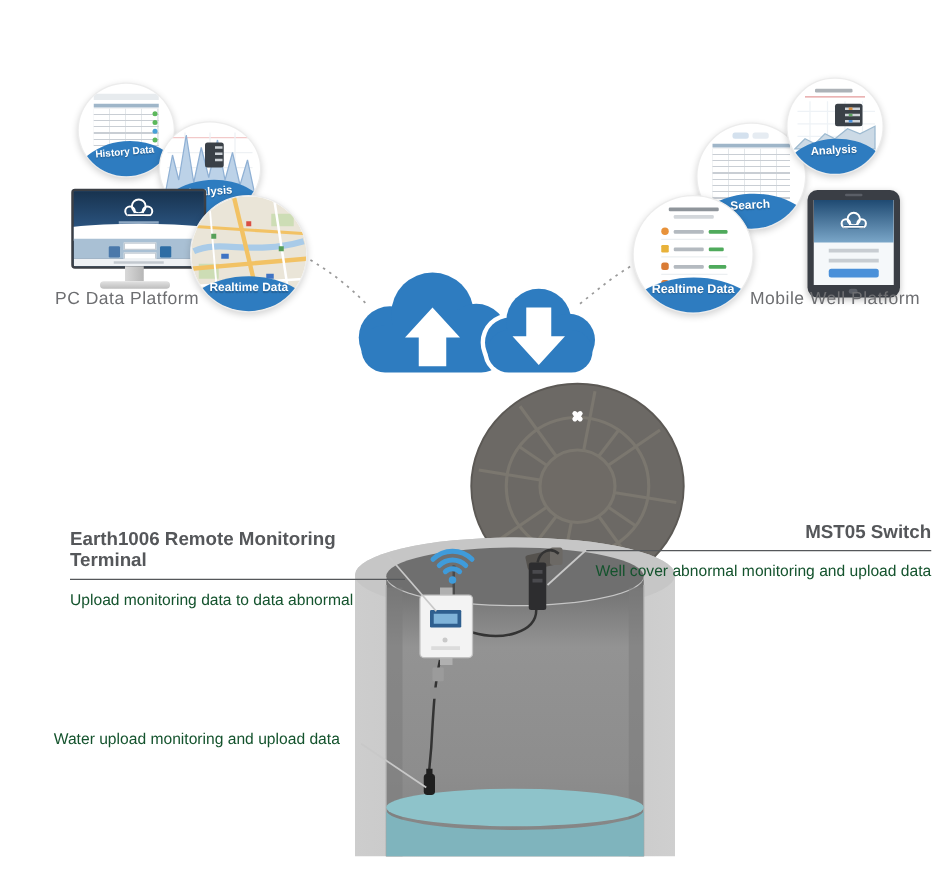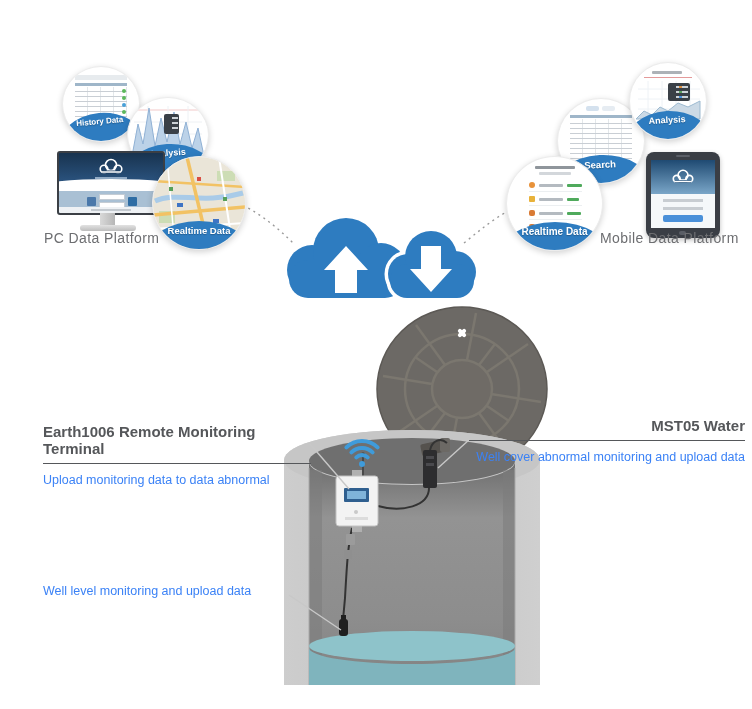--- a/index.html
+++ b/index.html
@@ -66,21 +66,21 @@
   .phone-line { width:40px; height:3px; background:#c8cdd2; margin:5px auto 0; }
   .phone-btn { width:40px; height:7px; background:#4a90d9; border-radius:2px; margin:5px auto 0; }
   .phone-home { position:absolute; left:33px; bottom:3px; width:7px; height:4px;
                 background:#5a5e66; border-radius:2px; }
 
   
   .platform-label { position:absolute; font-size:14px; color:#6d6e71; letter-spacing:.4px; z-index:2; }
   .ann { position:absolute; z-index:2; }
   .ann-title { font-size:15px; font-weight:bold; color:#55575a;
                padding-bottom:6px; border-bottom:1px solid #55575a; }
-  .ann-sub { font-size:12.5px; color:#3b82f6; margin-top:7px; line-height:1.45; }
+  .ann-sub { font-size:12.5px; color:#14532d; margin-top:7px; line-height:1.45; }
   .right-align { text-align:right; }
 
   
   .tooltip { position:absolute; background:#3a4047; border-radius:2px; }
   .tt-line { height:2px; background:#cdd2d7; margin:3px 3px 0 8px; }
   .tt-sw { position:absolute; left:3px; width:3px; height:2px; }
   .titlebar { position:absolute; background:#adb2b7; height:3px; border-radius:1px; }
   .redline { position:absolute; background:#e49a9a; height:1px; }
 </style>
 </head>
@@ -384,29 +384,29 @@
           <rect x="4" y="13.5" width="18" height="3" fill="#2a557d"></rect>
           <line x1="4" y1="15" x2="22" y2="15" stroke="#fff" stroke-width="1.5"></line>
         </svg>
       </div>
       <div class="phone-line"></div>
       <div class="phone-line"></div>
       <div class="phone-btn"></div>
     </div>
     <div class="phone-home"></div>
   </div>
-  <div class="platform-label" style="left:600px; top:230px;">Mobile Data Platform</div>
-
-  <div class="ann" style="left:43px; top:423px; width:268px;">
+  <div class="platform-label" style="left:600px; top:230px;">Mobile Well Platform</div>
+
+  <div class="ann" style="left:56px; top:423px; width:268px;">
     <div class="ann-title">Earth1006 Remote Monitoring Terminal</div>
     <div class="ann-sub">Upload monitoring data to data abnormal</div>
   </div>
 
   <div class="ann right-align" style="right:7px; top:417px; width:276px;">
-    <div class="ann-title">MST05 Water</div>
+    <div class="ann-title">MST05 Switch</div>
     <div class="ann-sub">Well cover abnormal monitoring and upload data</div>
   </div>
 
   <div class="ann" style="left:43px; top:575px; width:247px;">
-    <div class="ann-sub" style="margin-bottom:0;">Well level monitoring and upload data</div>
+    <div class="ann-sub" style="margin-bottom:0;">Water upload monitoring and upload data</div>
   </div>
 
 </div>
 
 </body></html>

